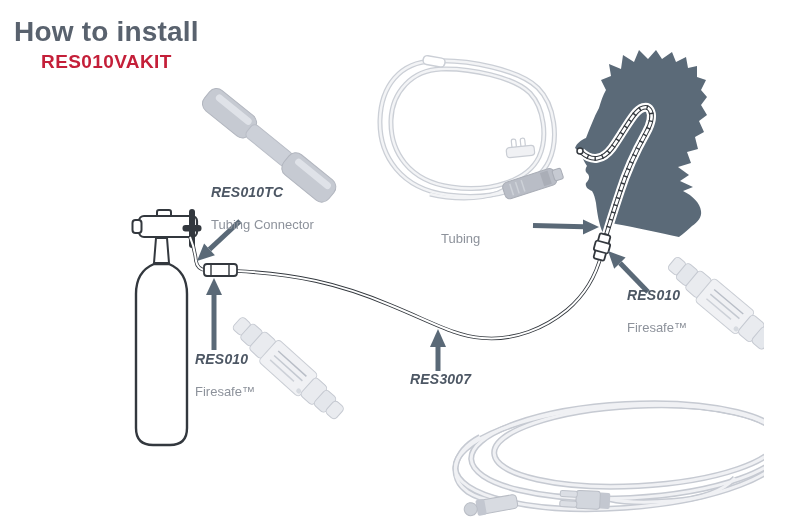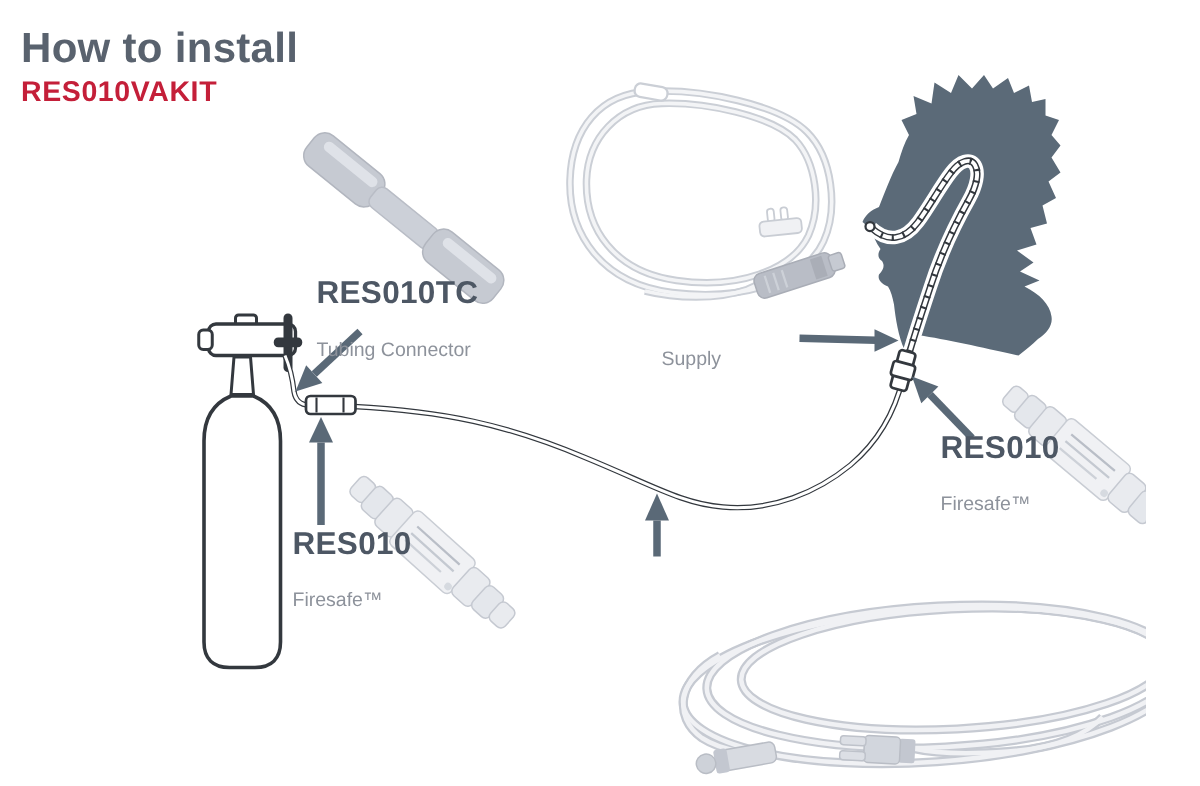--- a/index.html
+++ b/index.html
@@ -5,23 +5,23 @@
   :root{
     --heading:#59626e; --kit-red:#c41f39; --label-code:#4d5764; --label-desc:#8d929b;
     --arrow:#5a6977; --silhouette:#5b6a78; --line-art:#33383e;
   }
   html,body{margin:0;padding:0;background:#fff;}
   .stage{position:relative;width:764px;height:524px;background:#fff;overflow:hidden;
          font-family:"Liberation Sans",sans-serif;}
   .stage svg{position:absolute;left:0;top:0;}
   .title{position:absolute;left:14px;top:16px;}
   .title .h1{margin:0;font-size:28px;font-weight:700;color:var(--heading);letter-spacing:.2px;}
-  .title .h2{margin:3px 0 0;font-size:19px;font-weight:700;color:var(--kit-red);letter-spacing:.4px;}
+  .title .h2{margin:3px 0 0;font-size:19px;font-weight:700;color:var(--kit-red);letter-spacing:.4px;text-align:center;}
   .part-label{position:absolute;line-height:1.18;}
-  .part-label .code{display:block;font-weight:700;font-size:21px;color:var(--label-code);letter-spacing:.2px;}
+  .part-label .code{display:block;font-weight:700;font-size:14px;color:var(--label-code);letter-spacing:.2px;font-style:italic;}
   .part-label .desc{display:block;font-size:13px;color:var(--label-desc);margin-top:16px;}
 </style>
 </head>
 <body>
 
 <div class="stage">
 
   <svg width="800" height="524" viewBox="0 0 800 524">
 
     <g transform="translate(207,95) rotate(39)">
@@ -167,29 +167,30 @@
     <div class="h1">How to install</div>
     <div class="h2">RES010VAKIT</div>
   </div>
 
   <div class="part-label" style="left:211px;top:184px;">
     <span class="code">RES010TC</span>
     <span class="desc">Tubing Connector</span>
   </div>
 
   <div class="part-label" style="left:441px;top:215px;">
-    <span class="desc">Supply</span>
+    <span class="desc">Tubing</span>
   </div>
 
   <div class="part-label" style="left:627px;top:287px;">
     <span class="code">RES010</span>
     <span class="desc">Firesafe™</span>
   </div>
 
   <div class="part-label" style="left:195px;top:351px;">
     <span class="code">RES010</span>
     <span class="desc">Firesafe™</span>
   </div>
 
   <div class="part-label" style="left:410px;top:371px;">
+    <span class="code">RES3007</span>
   </div>
 
 </div>
 
 </body></html>

